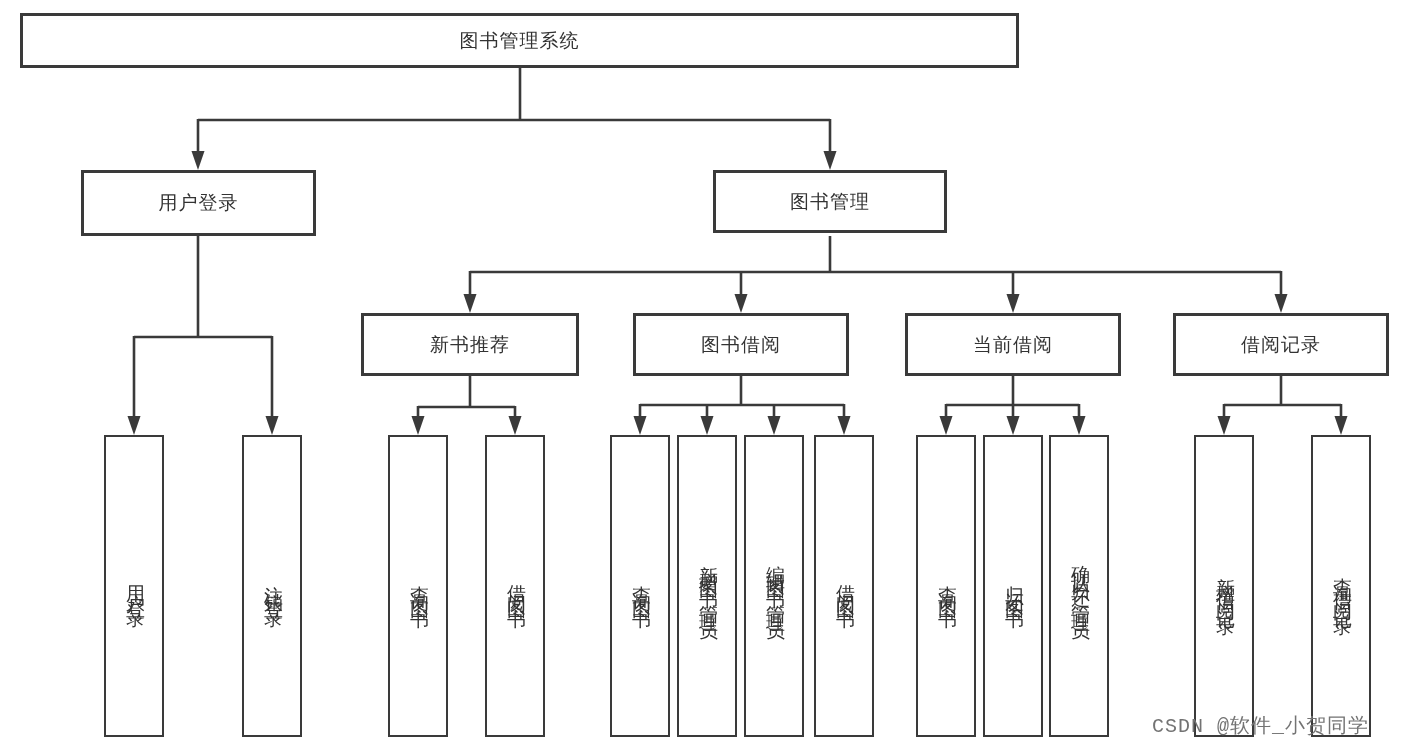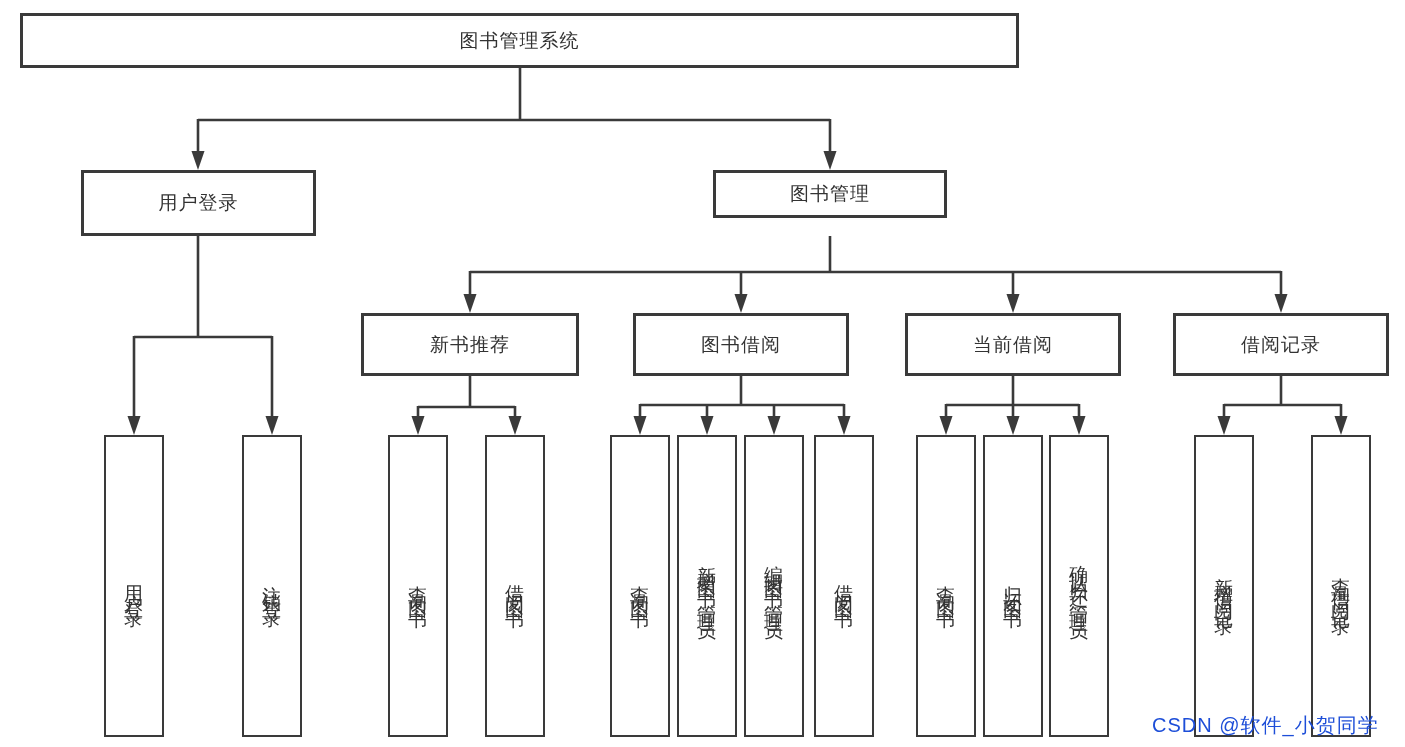--- a/index.html
+++ b/index.html
@@ -5,21 +5,21 @@
   html, body {
     margin: 0;
     padding: 0;
     background: #ffffff;
   }
   #stage {
     position: relative;
     width: 1405px;
     height: 747px;
     background: #ffffff;
-    font-family: Liberation Sans, sans-serif;
+    font-family: Liberation Mono, monospace;
     color: #333333;
     overflow: hidden;
   }
   #connectors {
     position: absolute;
     left: 0;
     top: 0;
     width: 1405px;
     height: 747px;
     z-index: 1;
@@ -48,21 +48,21 @@
     writing-mode: vertical-rl;
     text-orientation: mixed;
     letter-spacing: 8px;
     font-size: 19px;
     line-height: 1;
     white-space: nowrap;
   }
   
   .b-root        { left: 20px;   top: 13px;  width: 999px; height: 55px; }
   .b-user-login  { left: 81px;   top: 170px; width: 235px; height: 66px; }
-  .b-book-mgmt   { left: 713px;  top: 170px; width: 234px; height: 48px; }
+  .b-book-mgmt   { left: 713px;  top: 170px; width: 234px; height: 63px; }
   .b-new-rec     { left: 361px;  top: 313px; width: 218px; height: 63px; }
   .b-borrowing   { left: 633px;  top: 313px; width: 216px; height: 63px; }
   .b-current     { left: 905px;  top: 313px; width: 216px; height: 63px; text-align: center; }
   .b-records     { left: 1173px; top: 313px; width: 216px; height: 63px; }
   .leaf          { top: 435px;   height: 302px; width: 60px; }
   .b-l-login     { left: 104px;  }
   .b-l-logout    { left: 242px;  }
   .b-l-query1    { left: 388px;  }
   .b-l-borrow1   { left: 485px;  }
   .b-l-query2    { left: 610px;  }
@@ -72,21 +72,21 @@
   .b-l-query3    { left: 916px;  }
   .b-l-return    { left: 983px;  }
   .b-l-confirm   { left: 1049px; }
   .b-l-addrec    { left: 1194px; }
   .b-l-queryrec  { left: 1311px; }
   #watermark {
     position: absolute;
     left: 1152px;
     top: 712px;
     font-size: 20px;
-    color: #1d4ed8;
+    color: #737373;
     letter-spacing: 1px;
     z-index: 10;
     white-space: nowrap;
   }
 </style>
 </head>
 <body>
 
 <div id="stage">
 

